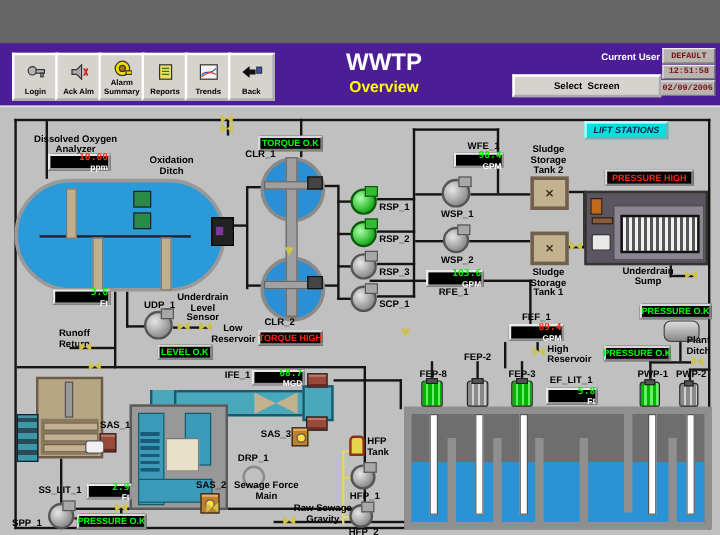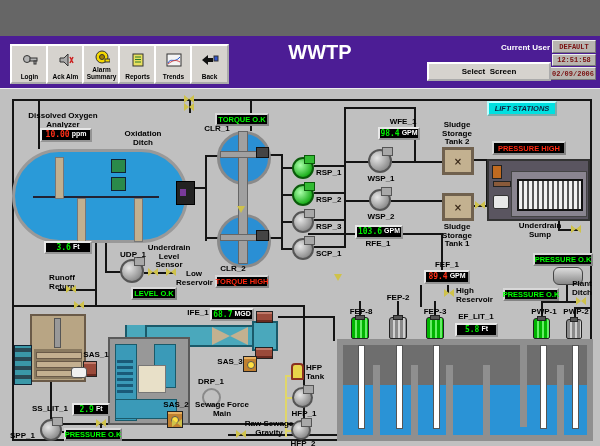--- a/index.html
+++ b/index.html
@@ -16,22 +16,22 @@
   .userbox{position:absolute;background:#b8b5b0;border:1px solid #777;border-top-color:#eee;border-left-color:#eee;
            color:#7a1010;font:bold 7px "Liberation Mono",monospace;display:flex;align-items:center;justify-content:center;}
   .selbtn{position:absolute;background:#d6d3ce;border:2px outset #fff;font:bold 8px "Liberation Sans",sans-serif;
           display:flex;align-items:center;justify-content:center;white-space:pre;cursor:pointer;}
   
   #mimic{position:absolute;left:0;top:52px;width:600px;height:358px;background:#c0c0c0;border-top:1px solid #eee;}
   .pipe{position:absolute;background:#141414;z-index:1;}
   .ypipe{position:absolute;background:#e0d66a;z-index:1;}
   .lbl{position:absolute;font:bold 8px "Liberation Sans",sans-serif;color:#000;text-align:center;
        line-height:1.08;white-space:pre-line;z-index:6;}
-  .disp{position:absolute;background:#000;border:2px outset #e8e8e8;display:flex;align-items:flex-start;
-        justify-content:center;gap:2px;z-index:6;box-sizing:border-box;}
+  .disp{position:absolute;background:#000;border:2px outset #e8e8e8;display:flex;align-items:flex-end;
+        justify-content:center;gap:2px;z-index:6;box-sizing:border-box;flex-direction:column;}
   .disp .val{font:bold 8px "DejaVu Sans Mono",monospace;}
   .disp .val.g{color:#00ee00}.disp .val.r{color:#ff3018}
   .disp .unit{font:bold 7px "Liberation Sans",sans-serif;color:#fff;}
   .led{position:absolute;background:#000;border:2px outset #d8d8d8;display:flex;align-items:center;justify-content:center;
        font:bold 7.5px "Liberation Sans",sans-serif;z-index:6;box-sizing:border-box;white-space:pre;}
   .led.g{color:#00ff00}.led.r{color:#ff2810}
   .pump{position:absolute;border-radius:50%;z-index:4;box-sizing:border-box;
         background:radial-gradient(circle at 35% 35%,#e6e6e6,#8b8b8b 75%);border:2px solid #555;}
   .pump::after{content:"";position:absolute;top:-4px;right:-3px;width:9px;height:7px;background:#a8a8a8;border:1px solid #555;}
   .pump.green{background:radial-gradient(circle at 35% 35%,#aaffaa,#15aa15 75%);border-color:#0a5a0a;}
@@ -115,20 +115,21 @@
     <span class="ic">
         <svg width="18" height="14">
           <path d="M1 7 L7 2 L7 5 L12 5 L12 9 L7 9 L7 12 Z" fill="#111"></path>
           <rect x="13" y="3" width="4" height="5" fill="#3355cc" stroke="#333"></rect>
         </svg>
       </span>
     <span class="tl">Back</span>
   </div>
 
   <div class="title" style="left:255px;top:5px;width:130px;font-size:20px;">WWTP</div>
+  <div class="subtitle" style="left:255px;top:29px;width:130px;font-size:13px;">Overview</div>
   <div class="title" style="left:492px;top:7px;width:58px;font-size:8px;text-align:right;">Current User</div>
   <div class="userbox" style="left:552px;top:4px;width:42px;height:11px;">DEFAULT</div>
   <div class="userbox" style="left:552px;top:18px;width:42px;height:10px;">12:51:58</div>
   <div class="userbox" style="left:550px;top:31px;width:44px;height:11px;">02/09/2006</div>
   <div class="selbtn" style="left:427px;top:26px;width:120px;height:15px;">Select  Screen</div>
 
   <div id="mimic">
 
     <div class="pipe" style="left:12px;top:10px;width:580px;height:2px;"></div>
     <div class="pipe" style="left:12px;top:350px;width:580px;height:2px;"></div>
@@ -265,21 +266,21 @@
         <span class="x">×</span>
       </div>
     <div class="stank" style="left:442px;top:104px;width:32px;height:28px;">
         <span class="x">×</span>
       </div>
     <div class="lbl" style="left:437px;top:134px;width:40px;">Sludge
 Storage
 Tank 1</div>
 
     <div style="position:absolute;left:487px;top:12px;width:70px;height:15px;background:#00e0e0;border:2px outset #bff;z-index:6;display:flex;align-items:center;justify-content:center;font:bold italic 7.5px 'Liberation Sans',sans-serif;color:#102040;cursor:pointer;box-sizing:border-box;">LIFT STATIONS</div>
-    <div class="led r" style="left:492px;top:52px;width:74px;height:14px;">PRESSURE HIGH</div>
+    <div class="led r" style="left:504px;top:52px;width:74px;height:14px;">PRESSURE HIGH</div>
     <div style="position:absolute;left:487px;top:70px;width:103px;height:62px;background:#5a5560;border:2px solid #333;z-index:2;box-sizing:border-box;">
       <div style="position:absolute;left:22px;top:10px;width:74px;height:44px;background:#8a8590;border:1px solid #444;"></div>
       <div style="position:absolute;left:28px;top:18px;width:62px;height:28px;background:repeating-linear-gradient(90deg,#f0f0f0 0 3px,#555 3px 5px);border:2px solid #111;"></div>
       <div style="position:absolute;left:3px;top:4px;width:8px;height:12px;background:#c06a20;border:1px solid #222;"></div>
       <div style="position:absolute;left:4px;top:34px;width:14px;height:12px;background:#e8e8e8;border:1px solid #333;border-radius:2px;"></div>
       <div style="position:absolute;left:4px;top:20px;width:16px;height:4px;background:#8a5a3a;border:1px solid #222;"></div>
     </div>
     <div class="lbl" style="left:508px;top:133px;width:64px;">Underdrain
 Sump</div>
 

